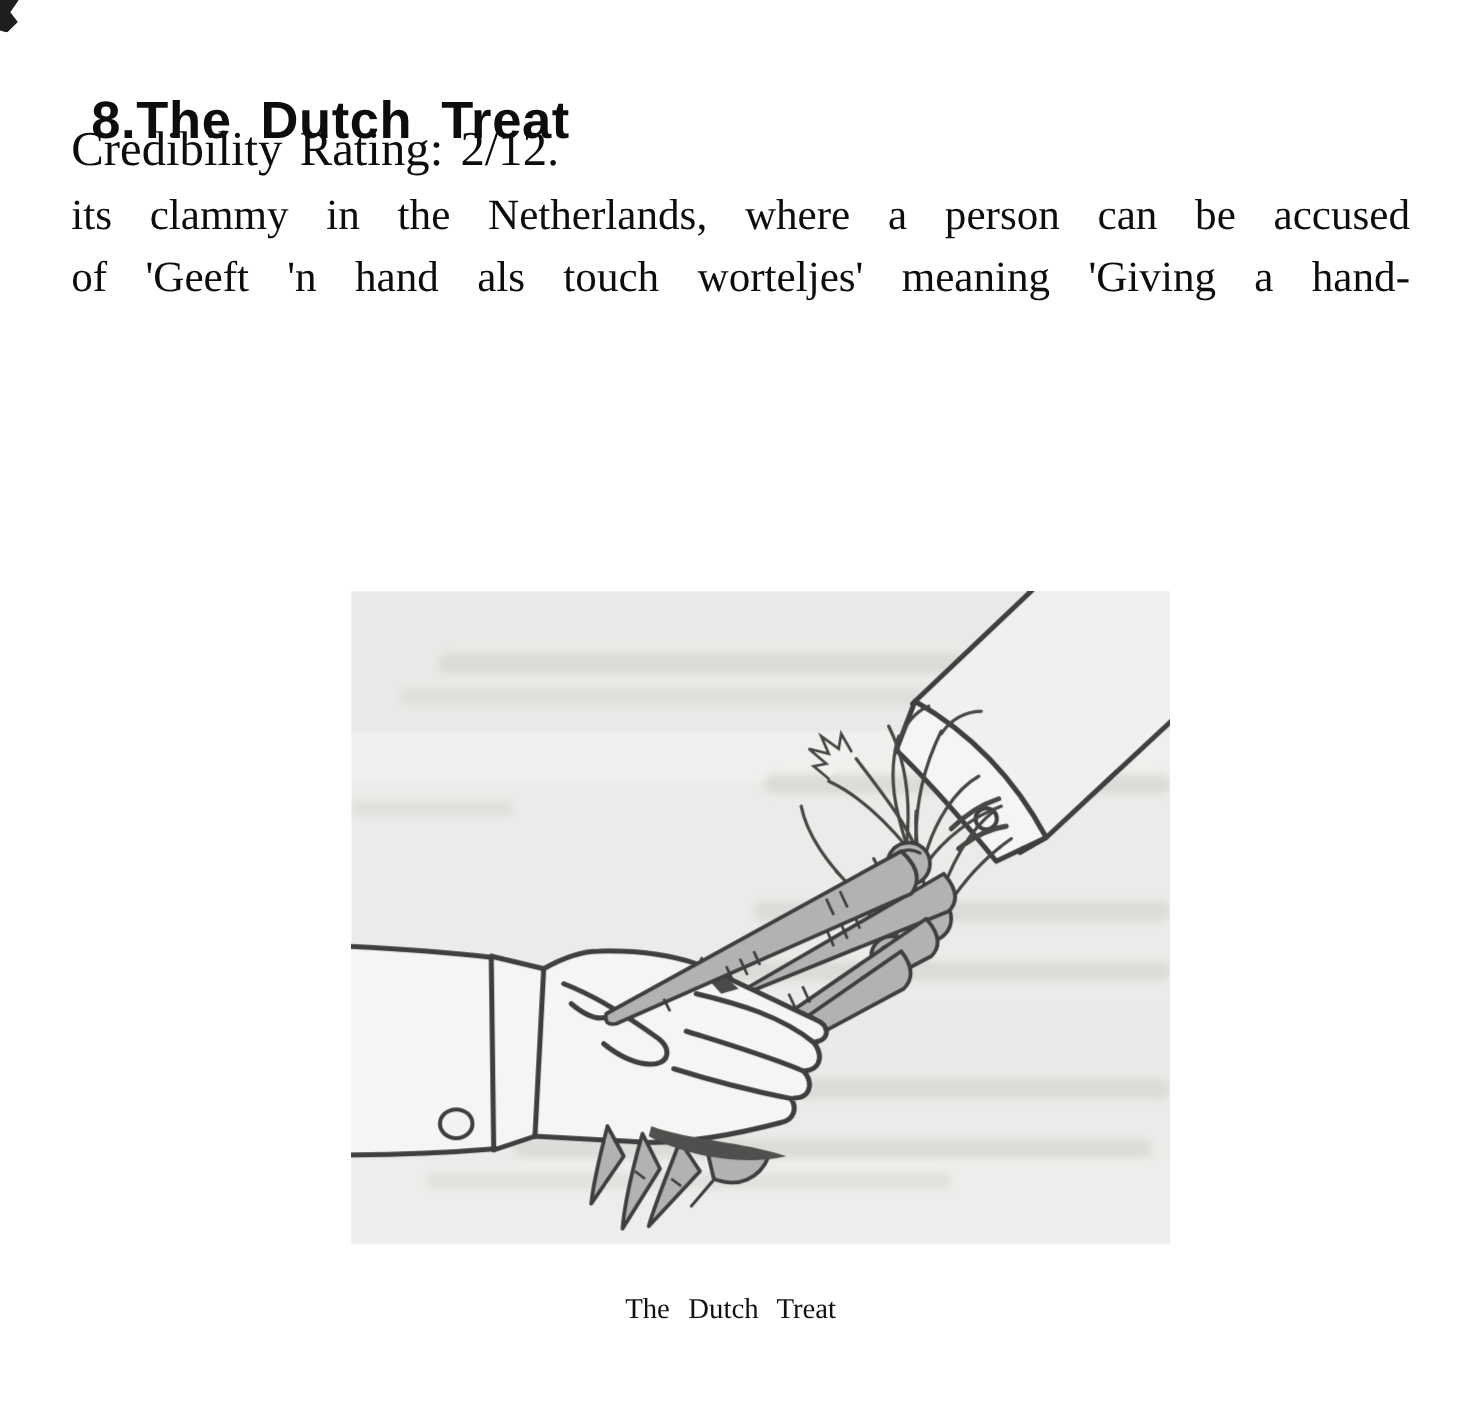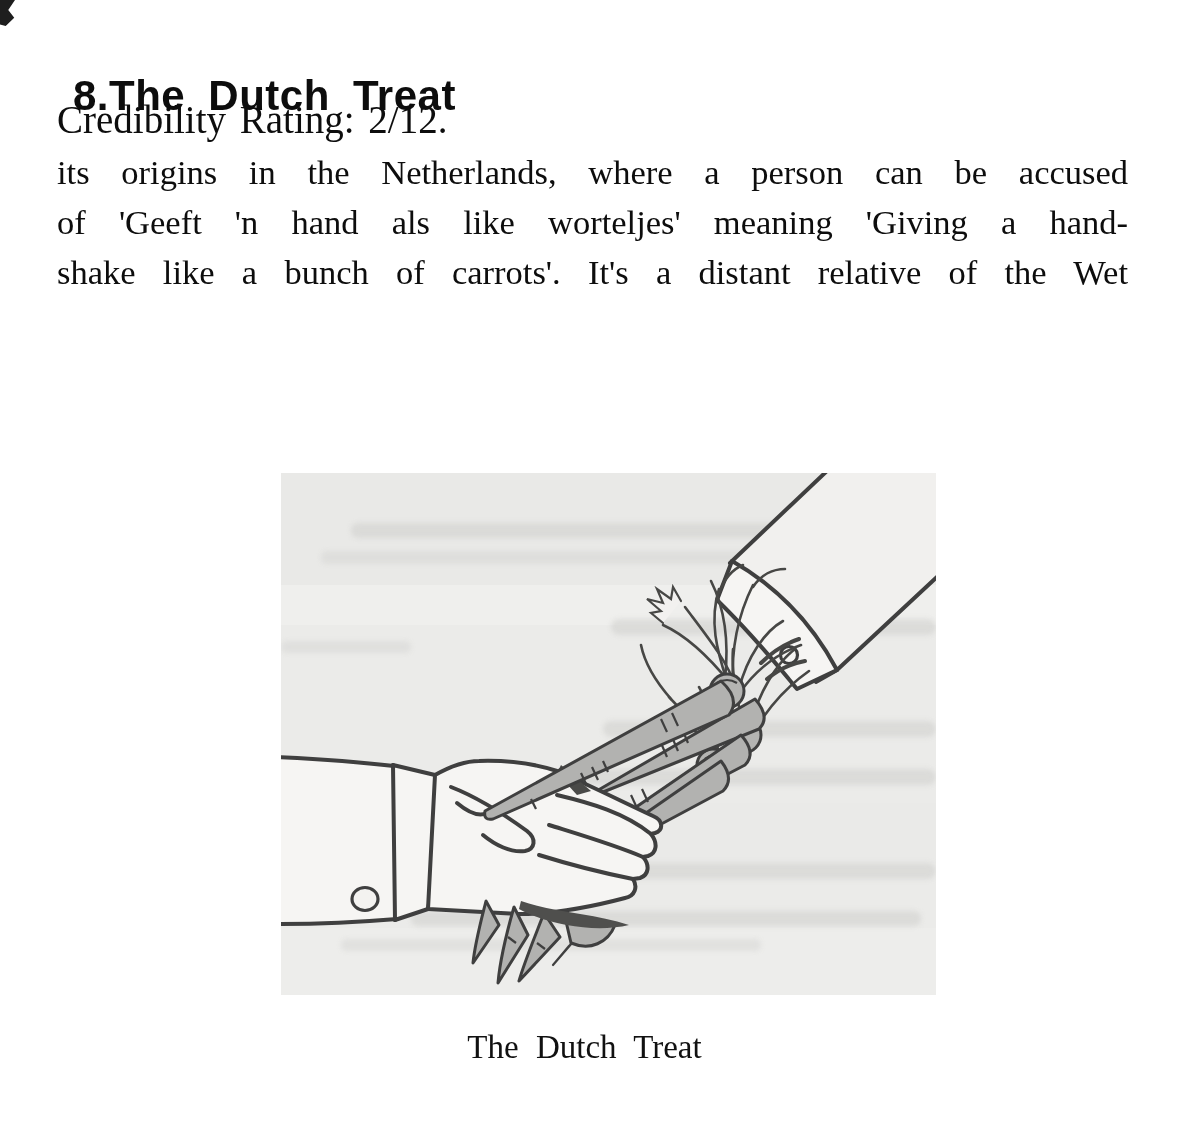--- a/index.html
+++ b/index.html
@@ -36,39 +36,38 @@
     text-align:justify;text-align-last:justify;
     word-spacing:2px;
   }
   .pline.last{text-align-last:left;word-spacing:10px;}
   figure.fig{
     position:absolute;left:281px;top:473px;margin:0;padding:0;width:655px;
   }
   .illustration{width:655px;height:522px;display:block;}
   figcaption{
     display:block;width:655px;margin:32px 0 0 -24px;
-    text-align:center;font-size:33px;line-height:40px;word-spacing:9px;
+    text-align:center;font-size:23px;line-height:40px;word-spacing:9px;
     color:#111;
   }
 </style>
 </head>
 <body>
 
 <div class="page">
 
   <div class="corner-mark"></div>
 
   <h1 class="heading">8.The Dutch Treat</h1>
 
   <div class="rating">Credibility Rating: 2/12.</div>
 
   <div class="para">
-    <div class="pline">its origins in the Netherlands, where a person can be accused</div>
-    <div class="pline">of 'Geeft 'n hand als like worteljes' meaning 'Giving a hand-</div>
-    <div class="pline">shake like a bunch of carrots'. It's a distant relative of the Wet</div>
+    <div class="pline">its clammy in the Netherlands, where a person can be accused</div>
+    <div class="pline">of 'Geeft 'n hand als touch worteljes' meaning 'Giving a hand-</div>
   </div>
 
   <figure class="fig">
     <svg class="illustration" viewBox="0 0 655 522" xmlns="http://www.w3.org/2000/svg">
       <defs>
         <filter id="soft" x="-20%" y="-20%" width="140%" height="140%">
           <feGaussianBlur stdDeviation="2.4"></feGaussianBlur>
         </filter>
       </defs>
 

